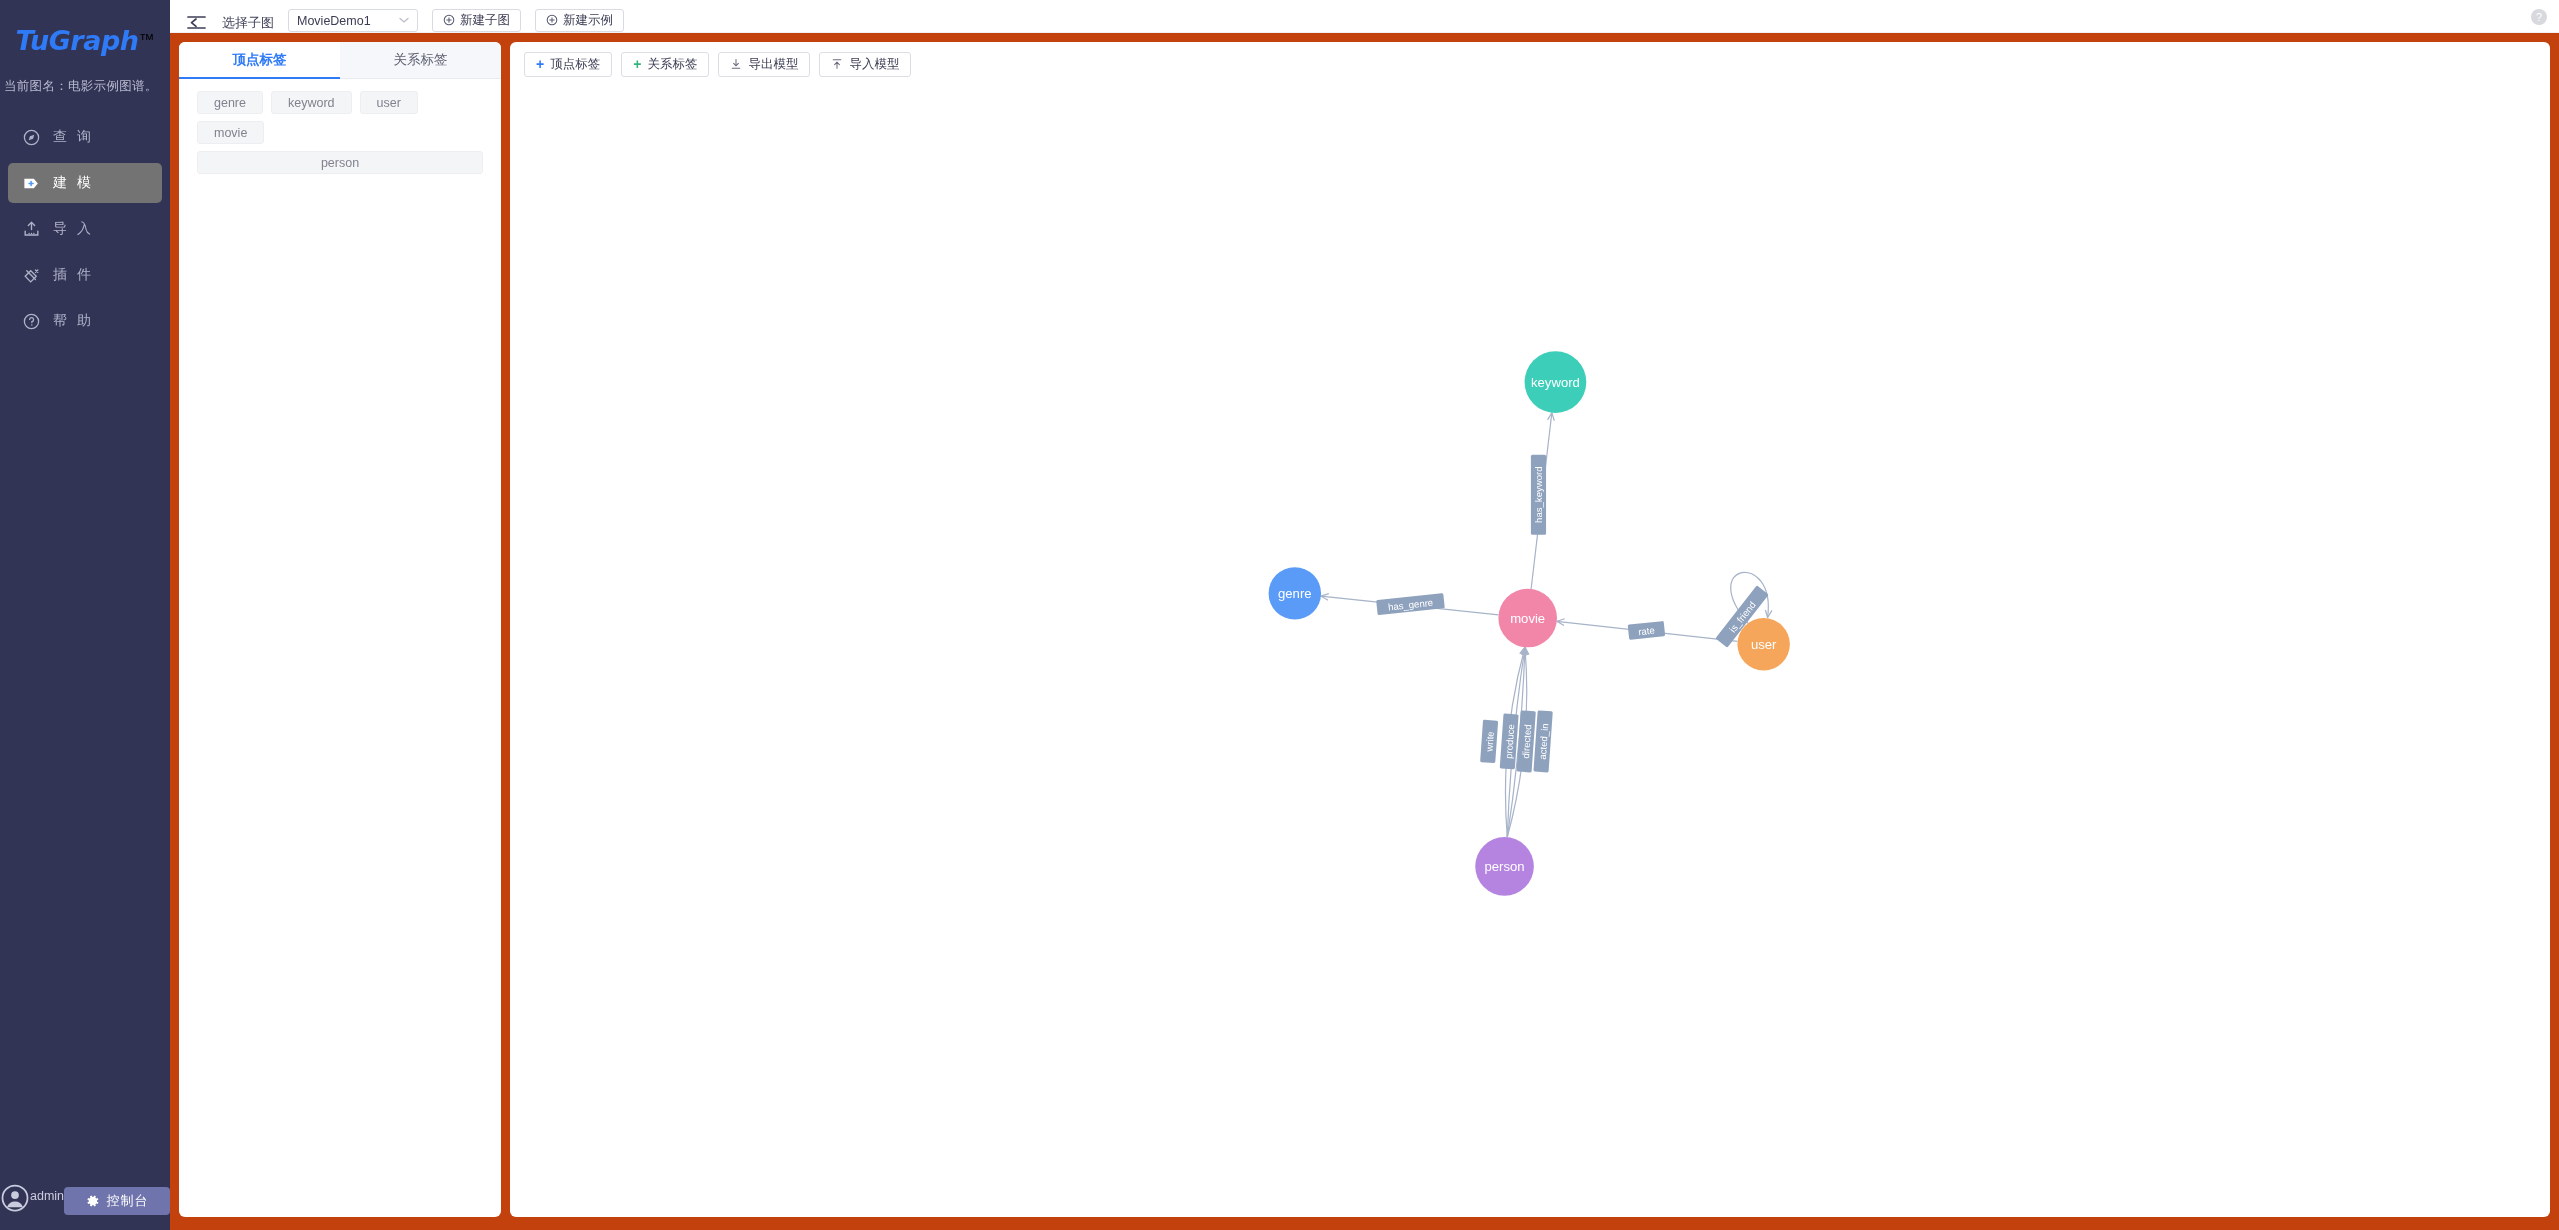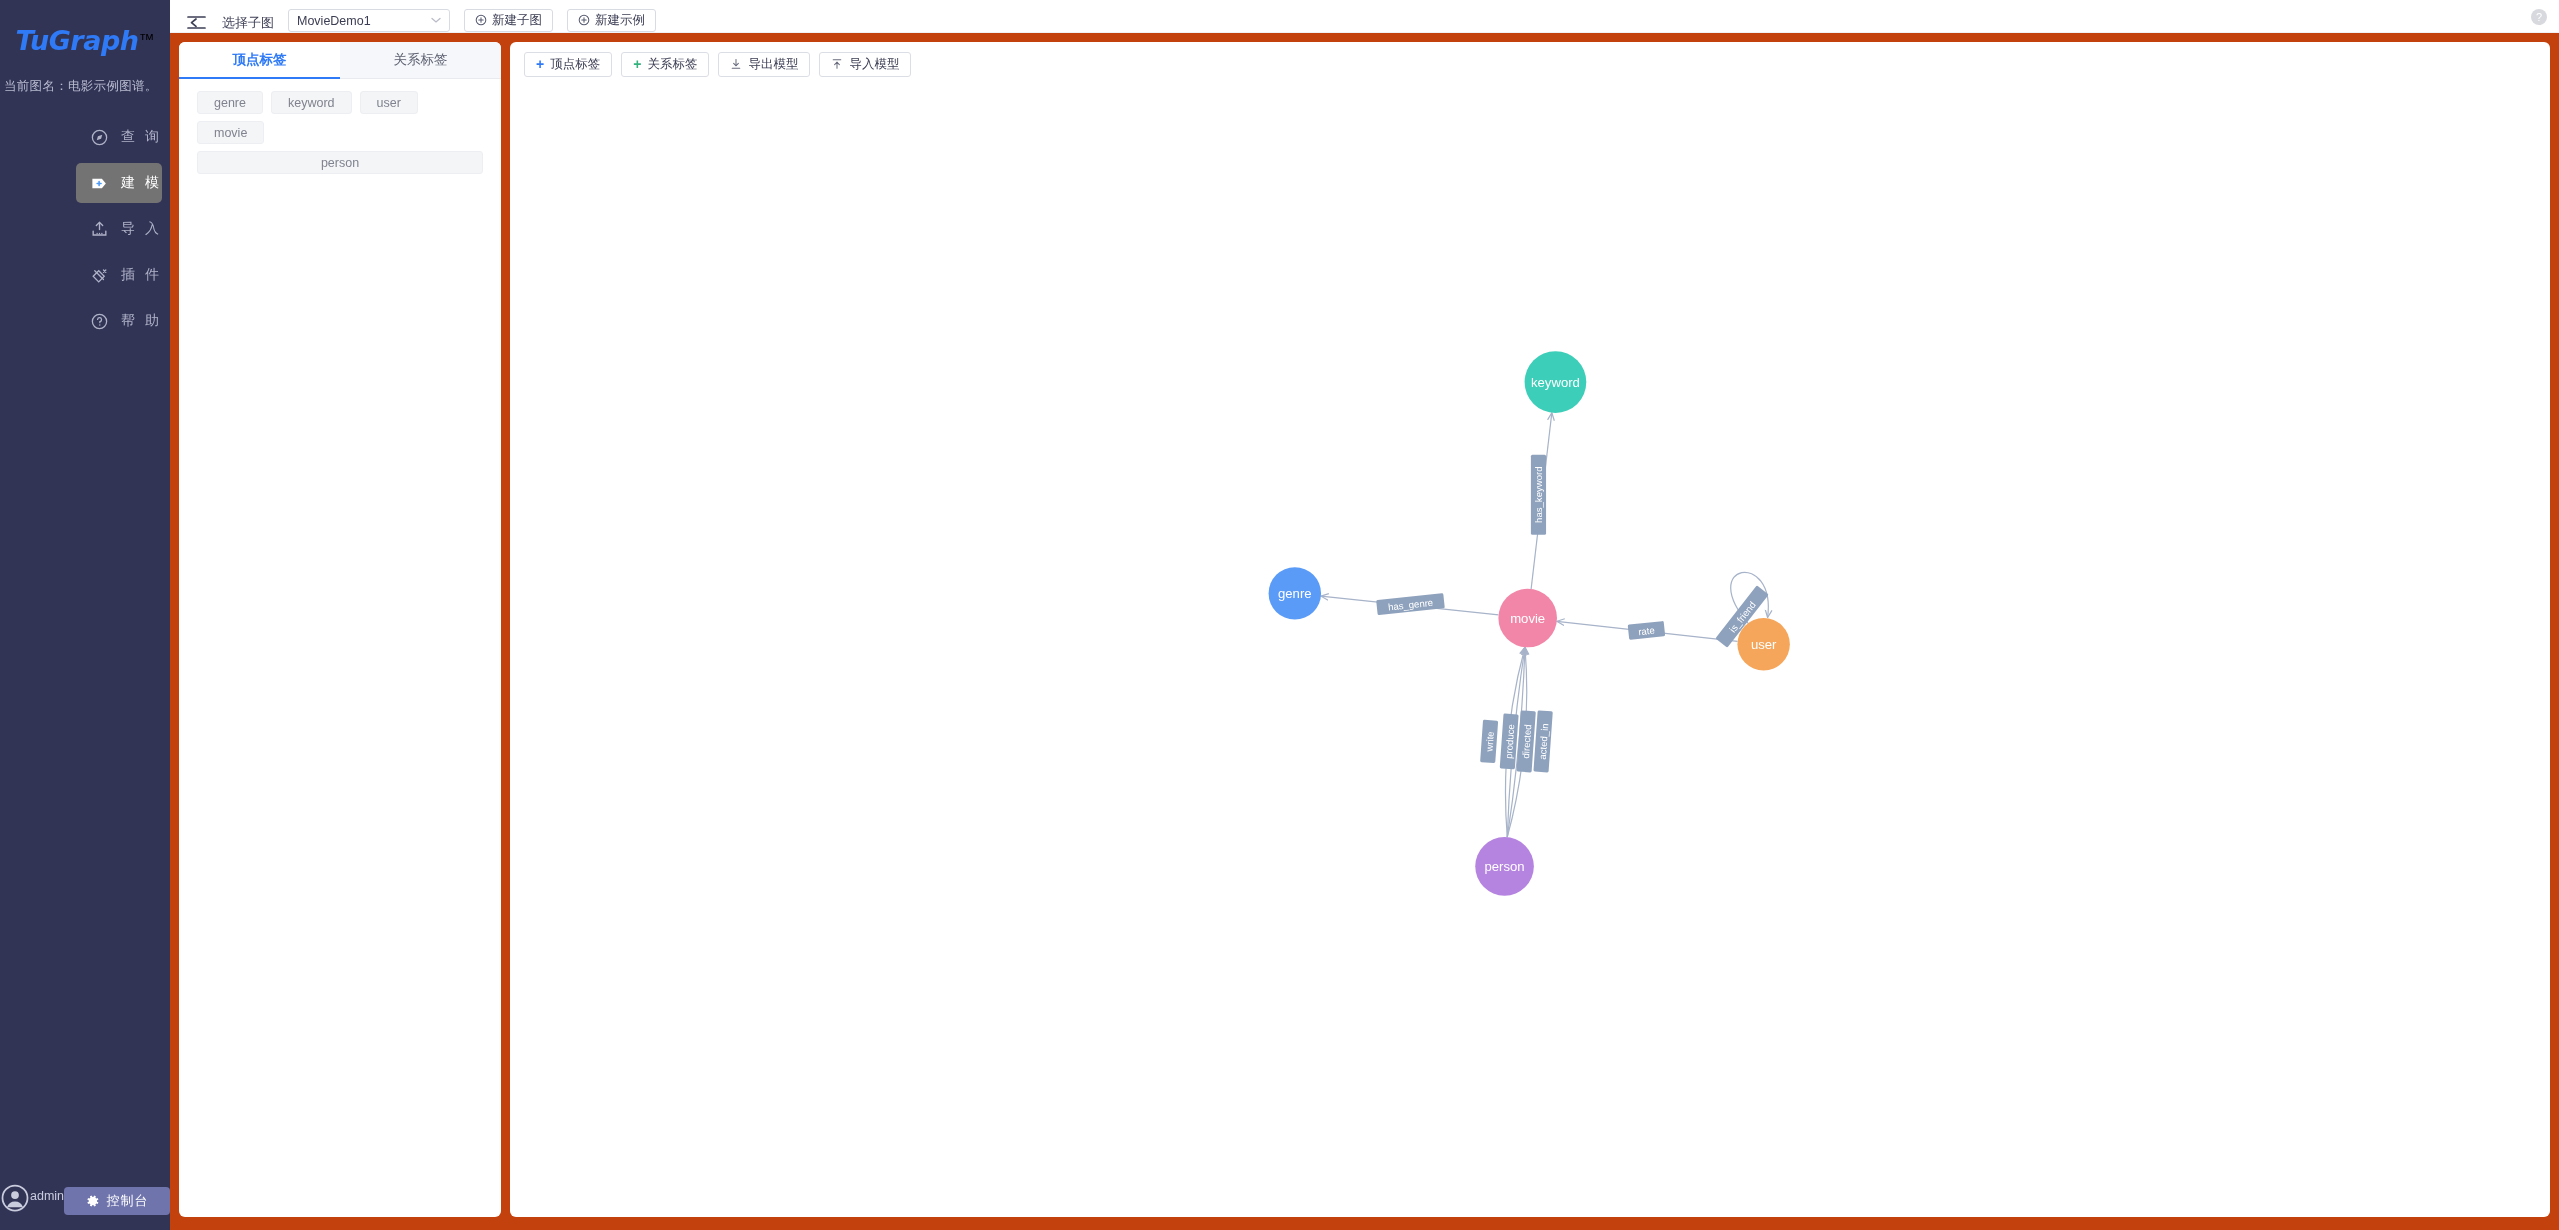--- a/index.html
+++ b/index.html
@@ -29,21 +29,21 @@
     font-size: 27px; letter-spacing: -0.5px;
     color: #2f7af7;
     position: relative;
   }
   .graph-name {
     color: #b9bcd0; font-size: 12.5px;
     padding: 18px 0 22px 4px;
     letter-spacing: 0.3px;
     white-space: nowrap;
   }
-  .nav { display: flex; flex-direction: column; gap: 6px; padding: 0 8px; align-items: flex-end; }
+  .nav { display: flex; flex-direction: column; gap: 6px; padding: 0 8px; }
   .nav-item {
     display: flex; align-items: center; gap: 12px;
     height: 40px; padding-left: 14px;
     border-radius: 5px;
     color: #b0b3c8; font-size: 14px; letter-spacing: 3px;
     cursor: pointer; user-select: none;
   }
   .nav-item.active { background: #737373; color: #ffffff; }
   .nav-icon { width: 19px; height: 19px; flex: 0 0 19px; display:block; }
   .nav-icon svg { display: block; width: 19px; height: 19px; }
@@ -72,21 +72,21 @@
     height: 33px; background: #ffffff;
     display: flex; align-items: flex-end; gap: 14px;
     padding: 0 14px 0 16px;
     position: relative;
     border-bottom: 1px solid #f0f1f5;
   }
   .collapse-icon { width: 22px; height: 18px; cursor: pointer; display:block; }
   .collapse-icon svg { display:block; }
   .topbar-label { font-size: 13px; color: #3d3f55; white-space: nowrap; }
   .sub-select {
-    width: 162px; height: 23px;
+    width: 130px; height: 23px;
     border: 1px solid #d9dbe3; border-radius: 3px;
     background: #fff; display: flex; align-items: center;
     justify-content: space-between; padding: 0 8px;
     font-size: 12.5px; color: #3a3c52; cursor: pointer;
   }
   .chev { color: #b9bcc8; font-size: 10px; line-height: 1; }
   .tb-btn {
     height: 23px; border: 1px solid #d9dbe3; border-radius: 3px;
     background: #fff; display: inline-flex; align-items: center; gap: 5px;
     padding: 0 10px; font-size: 12.5px; color: #3a3c52; cursor: pointer;

